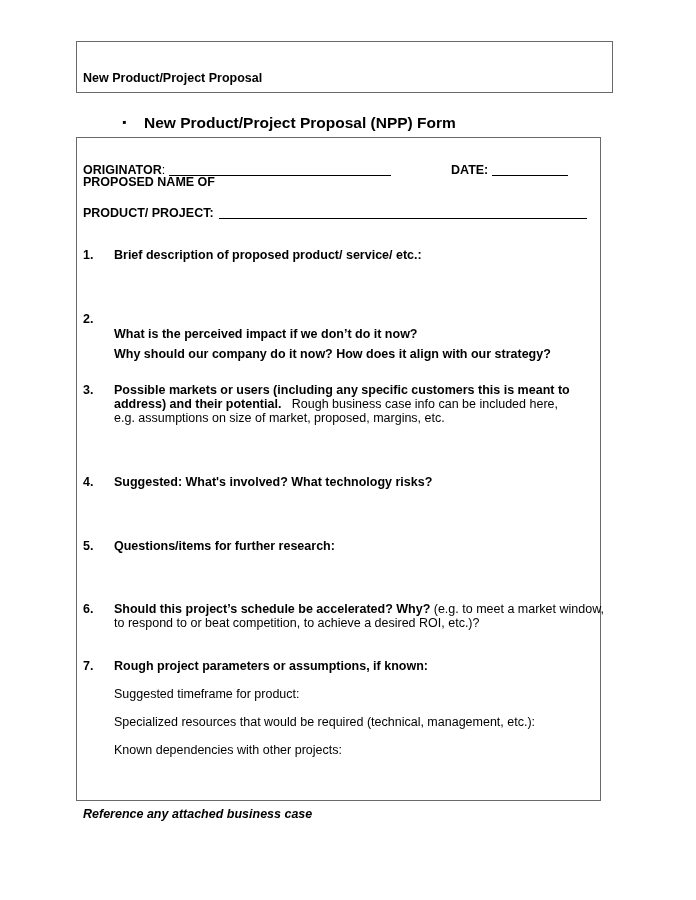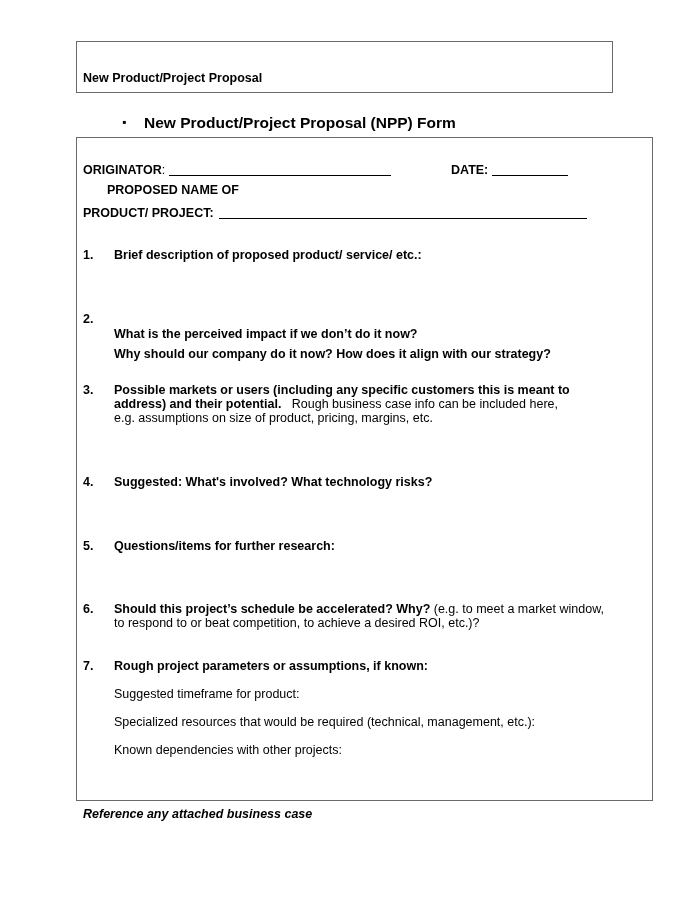--- a/index.html
+++ b/index.html
@@ -42,21 +42,21 @@
     .form-heading .bullet {
       display: inline-block;
       width: 22px;
       font-size: 12px;
       vertical-align: 2px;
     }
     .form-box {
       position: absolute;
       left: 76px;
       top: 137px;
-      width: 577px;
+      width: 525px;
       height: 664px;
       border: 1.5px solid #6a6a6a;
       box-sizing: border-box;
     }
     .abs {
       position: absolute;
       white-space: nowrap;
       font-size: 12.5px;
       line-height: 15px;
     }
@@ -105,21 +105,21 @@
 
   <div class="abs" style="left:6px; top:25px;">
     <span class="b">ORIGINATOR</span><span>:</span>
     <span class="blank-line" style="width:222px;"></span>
   </div>
   <div class="abs" style="left:374px; top:25px;">
     <span class="b">DATE:</span>
     <span class="blank-line" style="width:76px;"></span>
   </div>
 
-  <div class="abs b" style="left:6px; top:45px;margin-left:24px;">PROPOSED NAME OF</div>
+  <div class="abs b" style="left:6px; top:37px;">PROPOSED NAME OF</div>
   <div class="abs" style="left:6px; top:68px;">
     <span class="b">PRODUCT/ PROJECT:</span>
     <span class="blank-line" style="width:368px; margin-left:2px;"></span>
   </div>
 
   <div>
     <div class="num" style="top:110px;">1.</div>
     <div class="txt b" style="top:110px;">Brief description of proposed product/ service/ etc.:</div>
   </div>
 
@@ -128,21 +128,21 @@
     <div class="txt b" style="top:174px;margin-top:35px;">Why should our company do it now? How does it align with our strategy?</div>
     <div class="txt b" style="top:189px;">What is the perceived impact if we don’t do it now?</div>
   </div>
 
   <div>
     <div class="num" style="top:245px;">3.</div>
     <div class="txt b" style="top:245px;">Possible markets or users (including any specific customers this is meant to</div>
     <div class="txt" style="top:259px;">
       <span class="b">address) and their potential.</span>&nbsp;&nbsp;&nbsp;<span>Rough business case info can be included here,</span>
     </div>
-    <div class="txt" style="top:273px;">e.g. assumptions on size of product, pricing, margins, etc.</div>
+    <div class="txt" style="top:273px;">e.g. assumptions on size of market, proposed, margins, etc.</div>
   </div>
 
   <div>
     <div class="num" style="top:337px;">4.</div>
     <div class="txt b" style="top:337px;">Suggested:  What's involved?  What technology risks?</div>
   </div>
 
   <div>
     <div class="num" style="top:401px;">5.</div>
     <div class="txt b" style="top:401px;">Questions/items for further research:</div>

